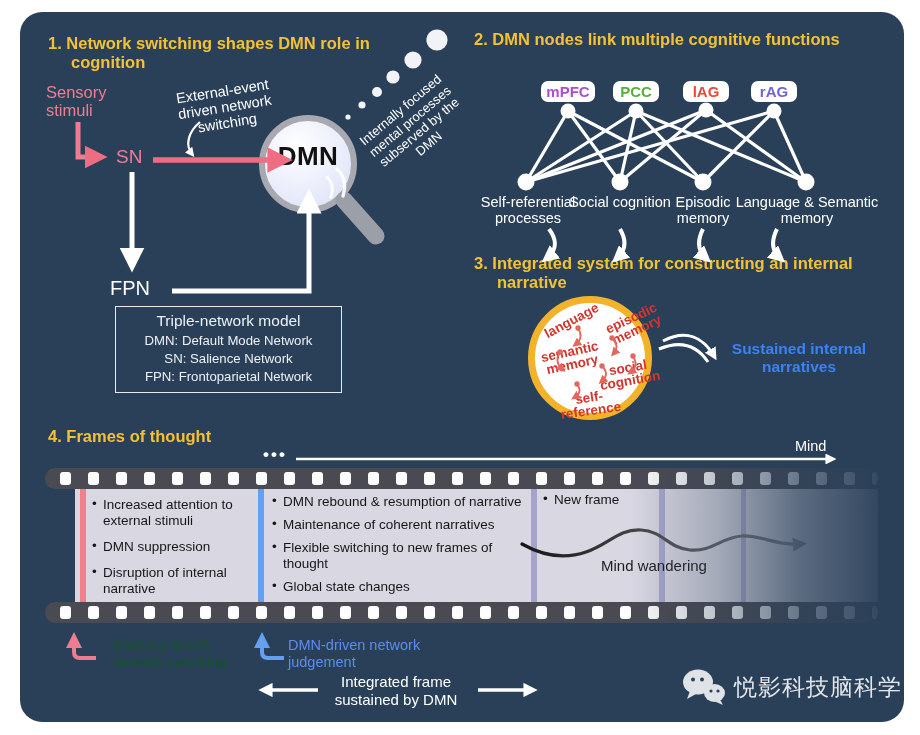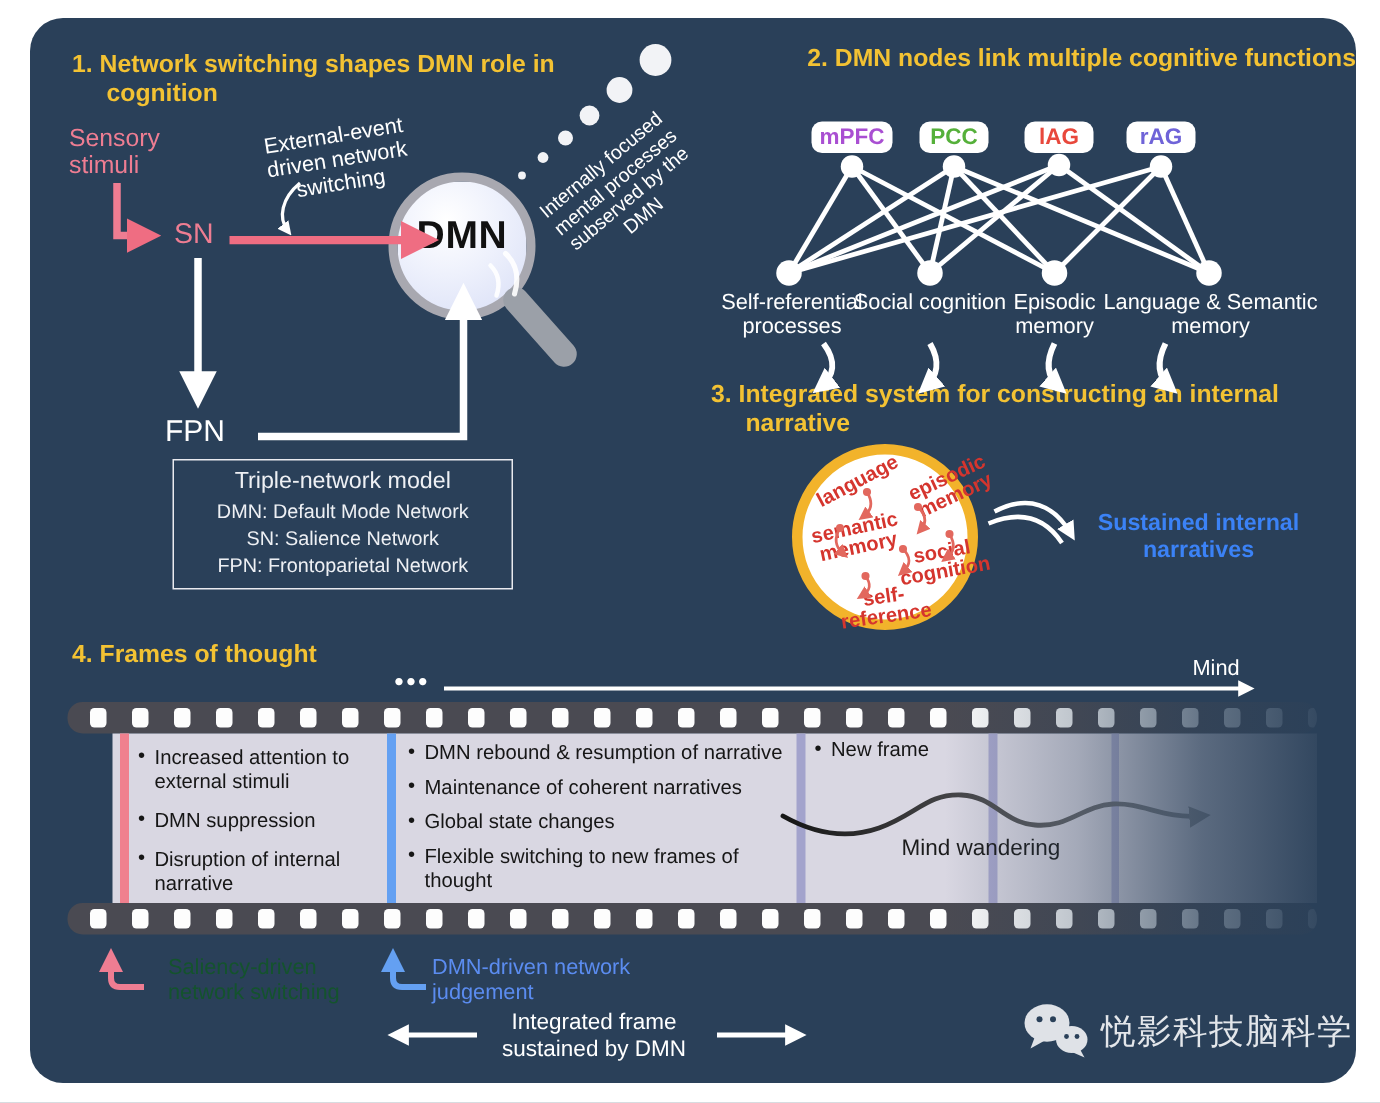--- a/index.html
+++ b/index.html
@@ -24,21 +24,21 @@
   .lens { left:259px; top:115px; width:98px; height:98px; border-radius:50%;
           border:6px solid #a8a8b0; background:radial-gradient(circle at 38% 30%, #ffffff 0%, #eef1fc 45%, #d8def6 100%);
           z-index:1; display:flex; align-items:center; justify-content:center; }
   .lens .dmn { font-size:26px; font-weight:bold; color:#111; padding-bottom:16px; letter-spacing:0.5px; }
   .legend { left:115px; top:306px; width:227px; height:87px; border:1.5px solid #e9eaef; z-index:2;
             color:#eef0f4; text-align:center; padding-top:5px; }
   .legend .lg-title { font-size:15.5px; margin-bottom:2px; }
   .legend .lg-line { font-size:13.2px; line-height:1.38; }
 
   
-  .p2-title { left:474px; top:30px; width:430px;text-align:right; }
+  .p2-title { left:474px; top:30px; width:430px; }
   .chip { position:absolute; top:81px; height:21px; background:#fff; border-radius:7px;
           font-weight:bold; font-size:15px; display:flex; align-items:center; justify-content:center;
           padding:0 7px; z-index:2; }
   .chip-mpfc { left:541px; width:54px; color:#a94fd2; }
   .chip-pcc  { left:613px; width:46px; color:#55b03a; }
   .chip-lag  { left:683px; width:46px; color:#e8483c; }
   .chip-rag  { left:751px; width:46px; color:#6f63d8;text-align:center; }
   .fn-lbl { position:absolute; top:194px; color:#fff; font-size:14.5px; line-height:1.12; text-align:center; z-index:2; }
 
   
@@ -191,22 +191,22 @@
   <div class="vline vline-div3"></div>
 
   <div class="bullets f1">
     <div class="bi">Increased attention to external stimuli</div>
     <div class="bi">DMN suppression</div>
     <div class="bi">Disruption of internal narrative</div>
   </div>
   <div class="bullets f2">
     <div class="bi">DMN rebound &amp; resumption of narrative</div>
     <div class="bi">Maintenance of coherent narratives</div>
+    <div class="bi">Flexible switching to new frames of thought</div>
     <div class="bi">Global state changes</div>
-    <div class="bi">Flexible switching to new frames of thought</div>
   </div>
   <div class="bullets f3">
     <div class="bi">New frame</div>
   </div>
   <div class="abs mind">Mind wandering</div>
   <div class="spr-bar spr-bot">
       <div class="hole"></div>
       <div class="hole"></div>
       <div class="hole"></div>
       <div class="hole"></div>

